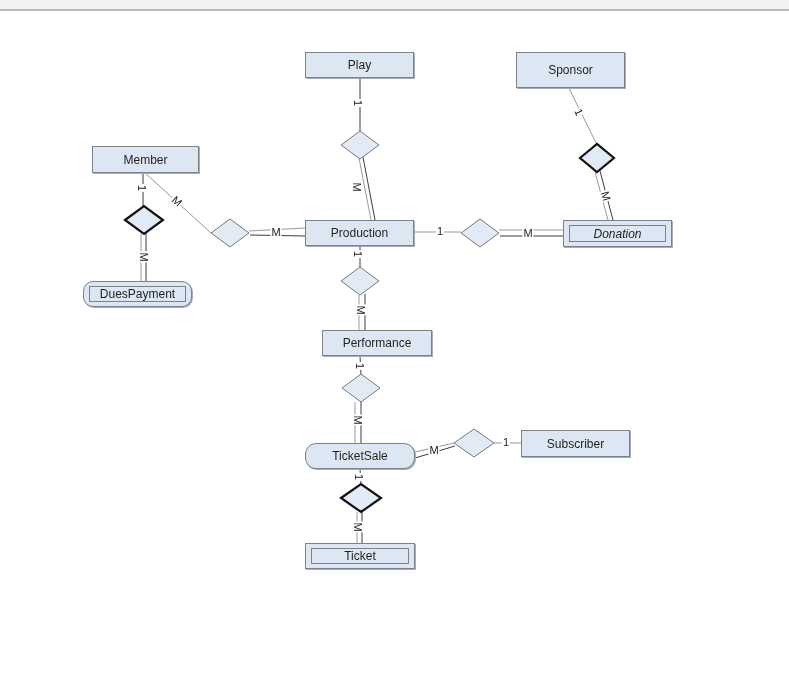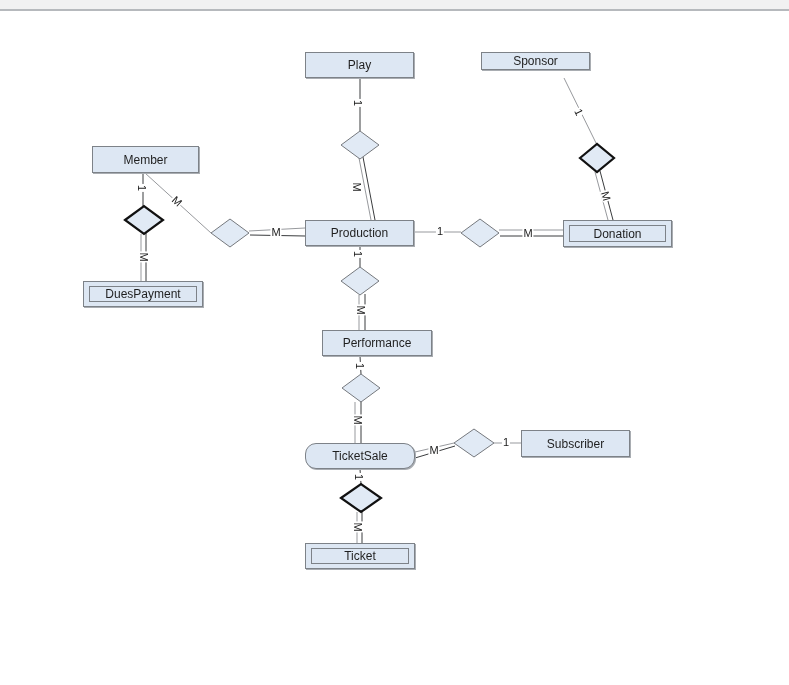--- a/index.html
+++ b/index.html
@@ -75,35 +75,35 @@
     <polygon class="diamond thick" points="580,158 597,144 614,158 597,172"></polygon>
     <polygon class="diamond" points="341,281 360,267 379,281 360,295"></polygon>
     <polygon class="diamond" points="342,388 361,374 380,388 361,402"></polygon>
     <polygon class="diamond" points="454,443 474,429 494,443 474,457"></polygon>
     <polygon class="diamond thick" points="341,498 361,484 381,498 361,512"></polygon>
   </svg>
 
   <div class="entity" style="left:305px;top:52px;width:109px;height:26px;">
     <span>Play</span>
   </div>
-  <div class="entity" style="left:481px;top:52px;width:109px;height:18px;">
+  <div class="entity" style="left:516px;top:52px;width:109px;height:36px;">
     <span>Sponsor</span>
   </div>
   <div class="entity" style="left:305px;top:220px;width:109px;height:26px;">
     <span>Production</span>
   </div>
   <div class="entity" style="left:92px;top:146px;width:107px;height:27px;">
     <span>Member</span>
   </div>
-  <div class="entity" style="left:563px;top:220px;width:109px;height:27px;">
+  <div class="entity" style="left:563px;top:220px;width:109px;height:27px;font-style:italic;">
     <div class="inner">
       <span>Donation</span>
     </div>
   </div>
-  <div class="entity" style="left:83px;top:281px;width:120px;height:26px;">
+  <div class="entity" style="left:83px;top:281px;width:109px;height:26px;border-radius:10px;">
     <div class="inner">
       <span>DuesPayment</span>
     </div>
   </div>
   <div class="entity" style="left:322px;top:330px;width:110px;height:26px;">
     <span>Performance</span>
   </div>
   <div class="entity" style="left:305px;top:443px;width:110px;height:26px;border-radius:11px;">
     <span>TicketSale</span>
   </div>

